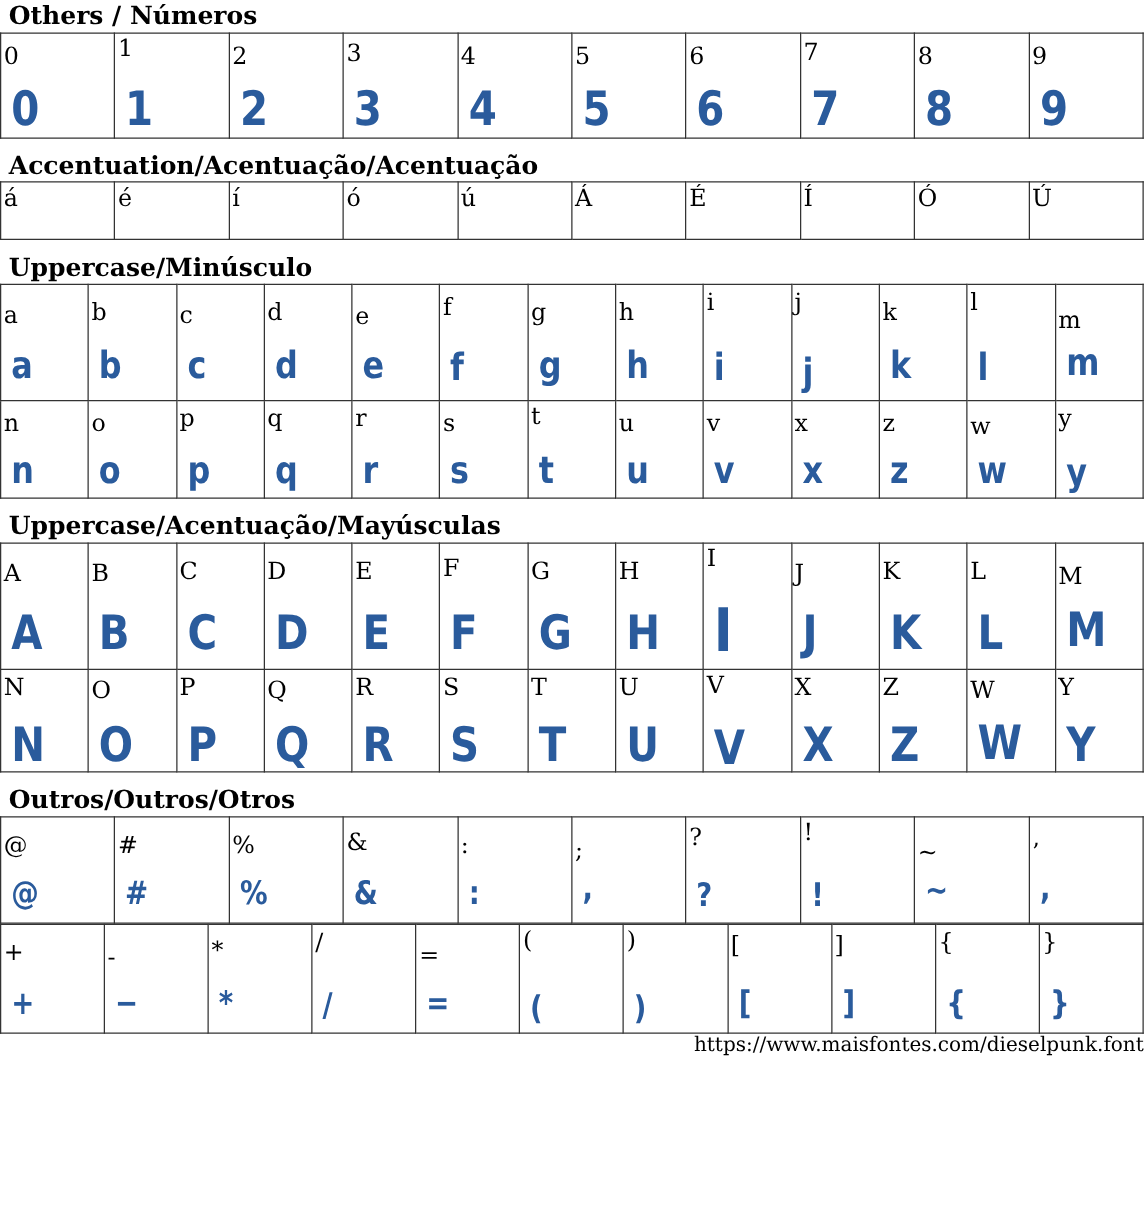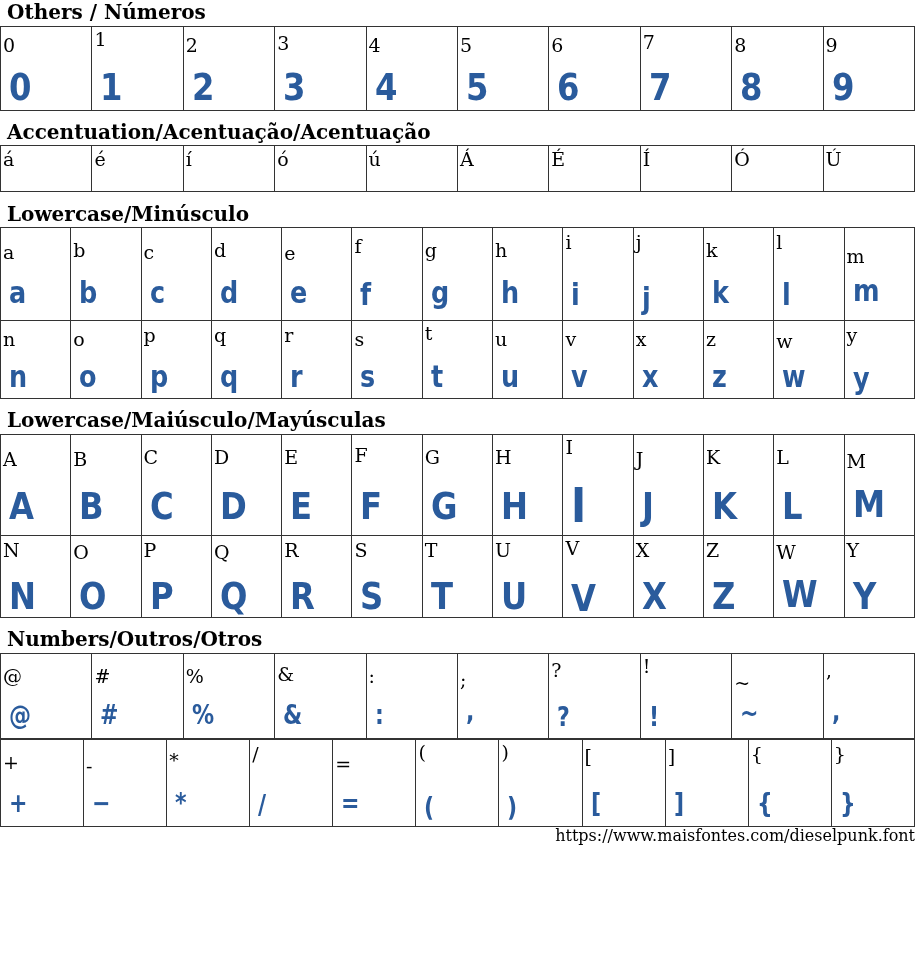--- a/index.html
+++ b/index.html
@@ -96,21 +96,21 @@
     <td>
           <span class="lbl" style="top:3px">Ó</span>
         </td>
     <td>
           <span class="lbl" style="top:3px">Ú</span>
         </td>
   </tr>
 </tbody>
   </table>
 
-<div class="title" style="top:202px;">Lowercase/Minúsculo</div>
+<div class="title" style="top:202px;">Uppercase/Minúsculo</div>
 <table class="grid" style="top:227px; width:915px;">
   <tbody>
       <tr style="height:93px;">
     <td>
           <span class="lbl" style="top:14px">a</span>
           <span class="gl mid" style="bottom:12px">a</span>
         </td>
     <td>
           <span class="lbl" style="top:12px">b</span>
           <span class="gl mid" style="bottom:12px">b</span>
@@ -210,21 +210,21 @@
           <span class="gl mid" style="bottom:6px">w</span>
         </td>
     <td>
           <span class="lbl" style="top:4px">y</span>
           <span class="gl mid" style="bottom:4px">y</span>
         </td>
   </tr>
 </tbody>
   </table>
 
-<div class="title" style="top:408px;">Lowercase/Maiúsculo/Mayúsculas</div>
+<div class="title" style="top:408px;">Uppercase/Acentuação/Mayúsculas</div>
 <table class="grid" style="top:434px; width:915px;">
   <tbody>
       <tr style="height:101px;">
     <td>
           <span class="lbl" style="top:14px">A</span>
           <span class="gl big" style="bottom:10px">A</span>
         </td>
     <td>
           <span class="lbl" style="top:14px">B</span>
           <span class="gl big" style="bottom:10px">B</span>
@@ -324,21 +324,21 @@
           <span class="gl big" style="bottom:4px">W</span>
         </td>
     <td>
           <span class="lbl" style="top:4px">Y</span>
           <span class="gl big" style="bottom:2px">Y</span>
         </td>
   </tr>
 </tbody>
   </table>
 
-<div class="title" style="top:627px;">Numbers/Outros/Otros</div>
+<div class="title" style="top:627px;">Outros/Outros/Otros</div>
 <table class="grid" style="top:653px; width:915px;">
   <tbody>
       <tr style="height:85px;">
     <td>
           <span class="lbl" style="top:12px">@</span>
           <span class="gl sm" style="bottom:10px">@</span>
         </td>
     <td>
           <span class="lbl" style="top:12px">#</span>
           <span class="gl sm" style="bottom:10px">#</span>

